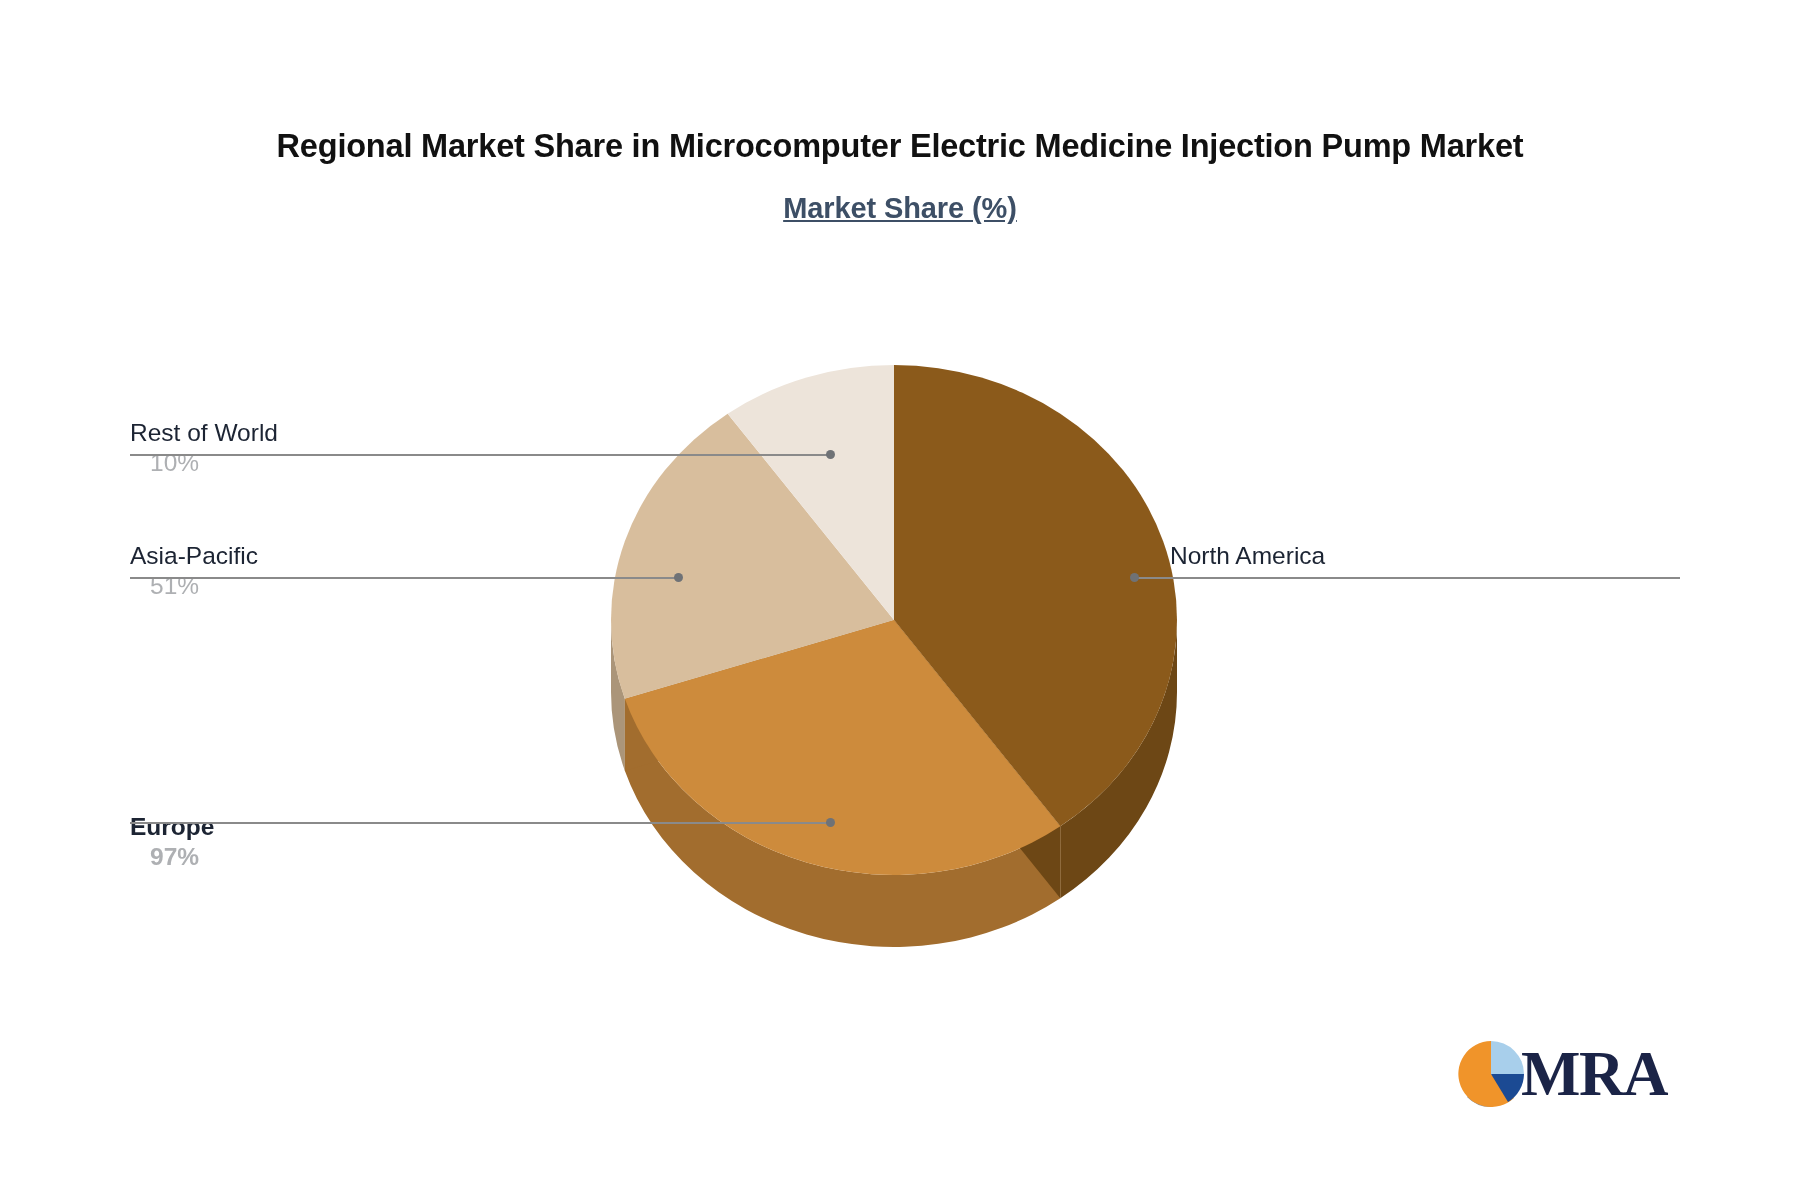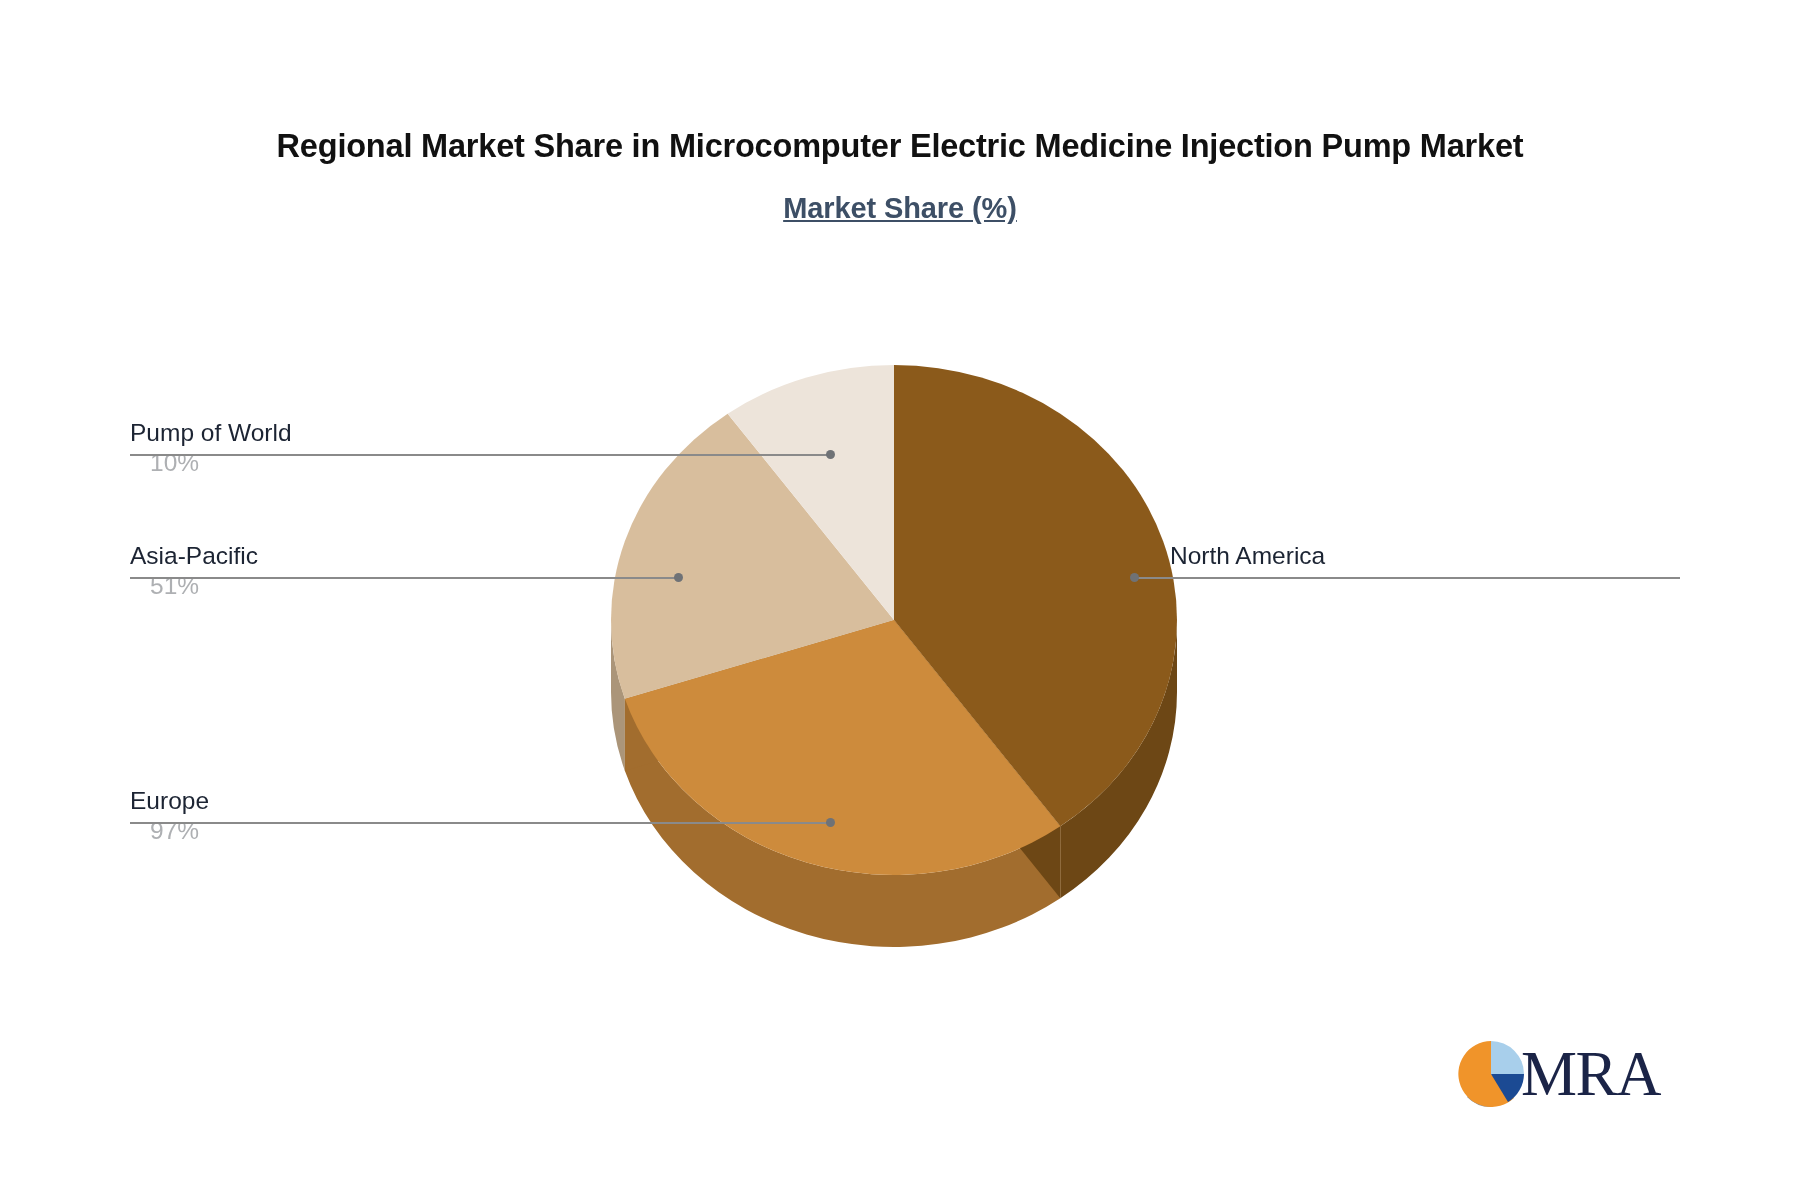--- a/index.html
+++ b/index.html
@@ -92,21 +92,21 @@
   .logo {
     position: absolute;
     left: 1455px;
     top: 1038px;
     display: flex;
     align-items: center;
   }
   .logo-word {
     font-family: "Liberation Serif", serif;
     font-size: 63px;
-    font-weight: normal;
+    font-weight: bold;
     color: #1b2447;
     letter-spacing: -1.5px;
     line-height: 1;
     margin-left: -6px;
   }
 </style>
 </head>
 <body>
 
 <div class="canvas">
@@ -140,34 +140,34 @@
         <path d="M 338 268 L 504.3432263987699 474.2993335656116
                A 283 255 0 0 1 68.8510058884716 346.79933356561173 Z" fill="#cd8b3c"></path>
         <path d="M 338 268 L 68.8510058884716 346.79933356561173
                A 283 255 0 0 1 171.65677360123007 61.70066643438844 Z" fill="#d8be9d"></path>
         <path d="M 338 268 L 171.65677360123007 61.70066643438844
                A 283 255 0 0 1 337.99999999999994 13 Z" fill="#ede4da"></path>
       </g>
   </svg>
 
   <div class="callout left" style="left:130px; top:418px;">
-    <div class="cl-name">Pump of World</div>
+    <div class="cl-name">Rest of World</div>
     <div class="cl-value">10%</div>
   </div>
   <div class="leader" style="left:130px; top:454px; width:700px;"></div>
   <div class="leader-dot" style="left:826px; top:450px;"></div>
 
   <div class="callout left" style="left:130px; top:541px;">
     <div class="cl-name">Asia-Pacific</div>
     <div class="cl-value">51%</div>
   </div>
   <div class="leader" style="left:130px; top:577px; width:548px;"></div>
   <div class="leader-dot" style="left:674px; top:573px;"></div>
 
-  <div class="callout left" style="left:130px; top:786px;">
+  <div class="callout left" style="left:130px; top:812px;font-weight:bold;">
     <div class="cl-name">Europe</div>
     <div class="cl-value">97%</div>
   </div>
   <div class="leader" style="left:130px; top:822px; width:700px;"></div>
   <div class="leader-dot" style="left:826px; top:818px;"></div>
 
   <div class="callout right" style="left:1170px; top:541px; width:510px;">
     <div class="cl-name">North America</div>
   </div>
   <div class="leader" style="left:1134px; top:577px; width:546px;"></div>

